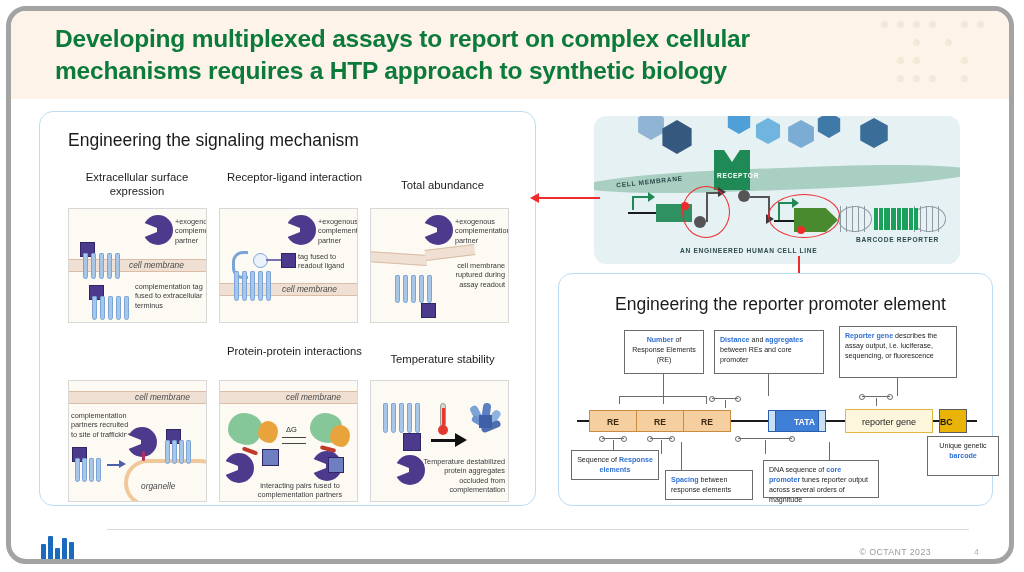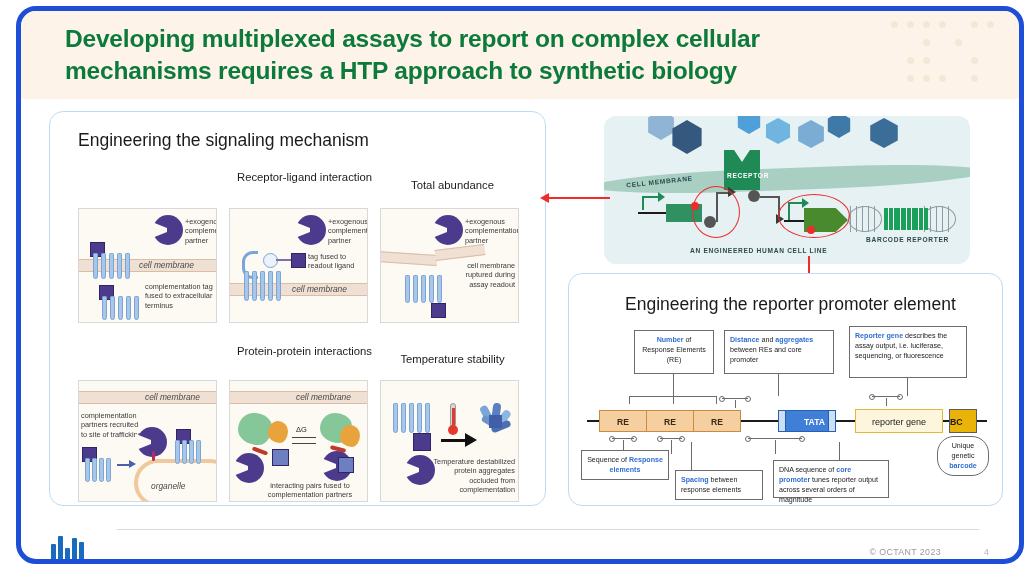--- a/index.html
+++ b/index.html
@@ -1,19 +1,19 @@
 <!DOCTYPE html>
 <html><head>
 <meta charset="utf-8">
 <style>
   html,body{margin:0;padding:0;background:#ffffff;}
   body{width:1024px;height:572px;overflow:hidden;font-family:"Liberation Sans",sans-serif;}
 
-  .slide{position:absolute;left:16px;top:6px;width:1008px;height:558px;
-         border:5px solid #1d4ed8;border-radius:20px;background:#ffffff;box-sizing:border-box;overflow:hidden;}
+  .slide{position:absolute;left:6px;top:6px;width:1008px;height:558px;
+         border:5px solid #a3a3a3;border-radius:20px;background:#ffffff;box-sizing:border-box;overflow:hidden;}
 
   
   .header{position:absolute;left:0;top:0;width:100%;height:88px;background:#fdf3e8;overflow:hidden;}
   .dotgrid{position:absolute;right:8px;top:10px;width:120px;height:78px;opacity:.55;}
   .dotgrid i{position:absolute;width:7px;height:7px;border-radius:50%;background:#f0dfc8;display:block;}
   .title{position:absolute;left:44px;top:12px;width:810px;color:#0b7a3b;font-size:24.5px;font-weight:bold;
          line-height:1.32;letter-spacing:-.2px;}
 
   
   .panel{position:absolute;border:1.4px solid #bcdcf3;border-radius:14px;background:#fff;box-sizing:border-box;}
@@ -112,20 +112,21 @@
         <i style="left: 32px; top: 54px;"></i>
         <i style="left: 48px; top: 54px;"></i>
         <i style="left: 80px; top: 54px;"></i>
       </div>
     <div class="title">Developing multiplexed assays to report on complex cellular mechanisms requires a HTP approach to synthetic biology</div>
   </div>
 
   <div class="panel" id="panel-left">
     <div class="panel-title" style="left:28px;top:18px;">Engineering the signaling mechanism</div>
 
+    <div class="sub-title" style="left:22px;top:58px;width:150px;">Extracellular surface expression</div>
     <div class="cardbox" style="left:28px;top:96px;width:139px;height:115px;">
       <div class="pacman" style="left:74px;top:6px;"></div>
       <div class="note" style="left:106px;top:8px;width:34px;">+exogenous complementation partner</div>
       <div class="memb" style="top:50px;"></div>
       <div class="memb-lbl" style="left:60px;top:51px;">cell membrane</div>
       <div class="tagsq" style="left:11px;top:33px;"></div>
       <div class="helix" style="left:14px;top:44px;width:38px;height:26px;">
         <span style="left:0"></span>
           <span style="left:8px"></span>
           <span style="left:16px"></span>
@@ -379,21 +380,21 @@
     <div class="dumbbell" style="left:300px;top:120px;width:34px;height:6px;">
       <i style="left:0"></i>
         <i style="right:0"></i>
         <u></u>
         <s style="height:8px;top:4px;"></s>
     </div>
 
     <div class="callout" style="left:106px;top:196px;width:88px;height:30px;"><b>Spacing</b> between response elements</div>
     <div class="callout" style="left:12px;top:176px;width:88px;height:30px;text-align:center;">Sequence of <b>Response elements</b></div>
     <div class="callout" style="left:204px;top:186px;width:116px;height:38px;">DNA sequence of <b>core promoter</b> tunes reporter output across several orders of magnitude</div>
-    <div class="callout" style="left:368px;top:162px;width:52px;height:40px;text-align:center;border-radius:17px;">Unique genetic <b>barcode</b></div>
+    <div class="callout" style="left:368px;top:162px;width:72px;height:40px;text-align:center;">Unique genetic <b>barcode</b></div>
     <div class="lead" style="left:122px;top:168px;width:1.2px;height:28px;"></div>
     <div class="lead" style="left:270px;top:168px;width:1.2px;height:18px;"></div>
   </div>
 
   <div class="footer-rule"></div>
   <div class="logo">
     <i style="left:0;width:5px;height:18px;"></i>
     <i style="left:7px;width:5px;height:26px;"></i>
     <i style="left:14px;width:5px;height:14px;"></i>
     <i style="left:21px;width:5px;height:24px;"></i>

